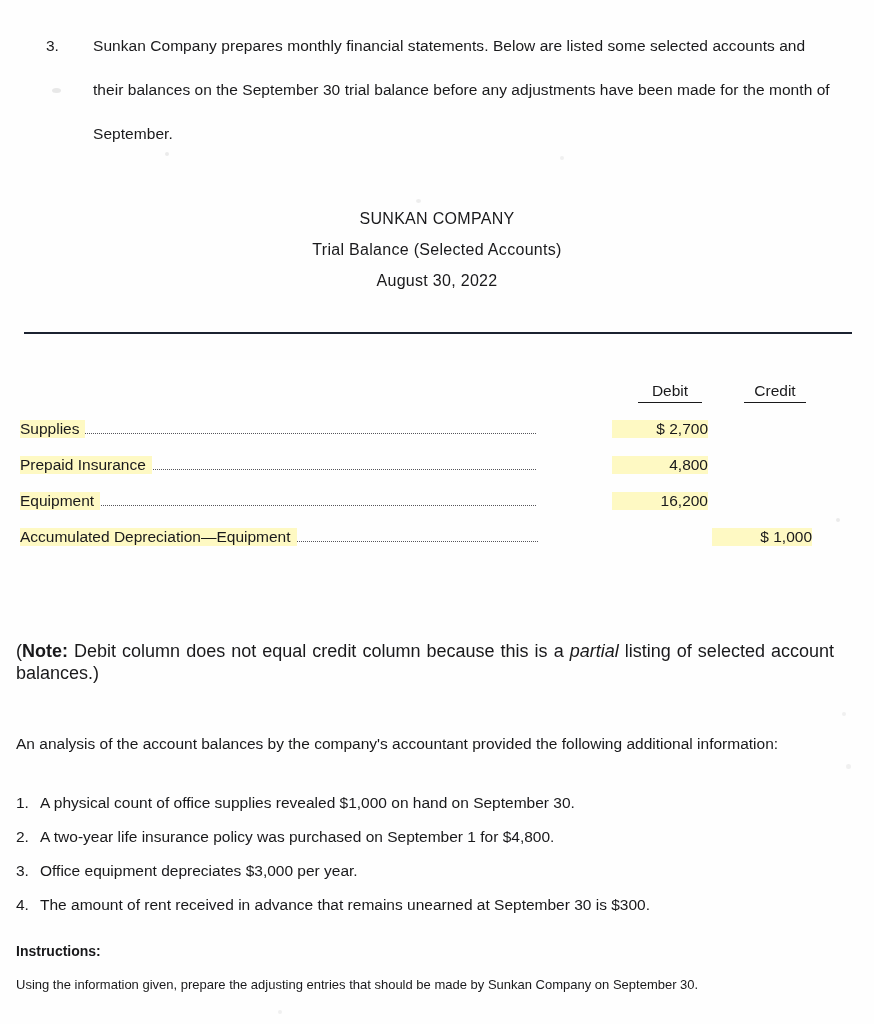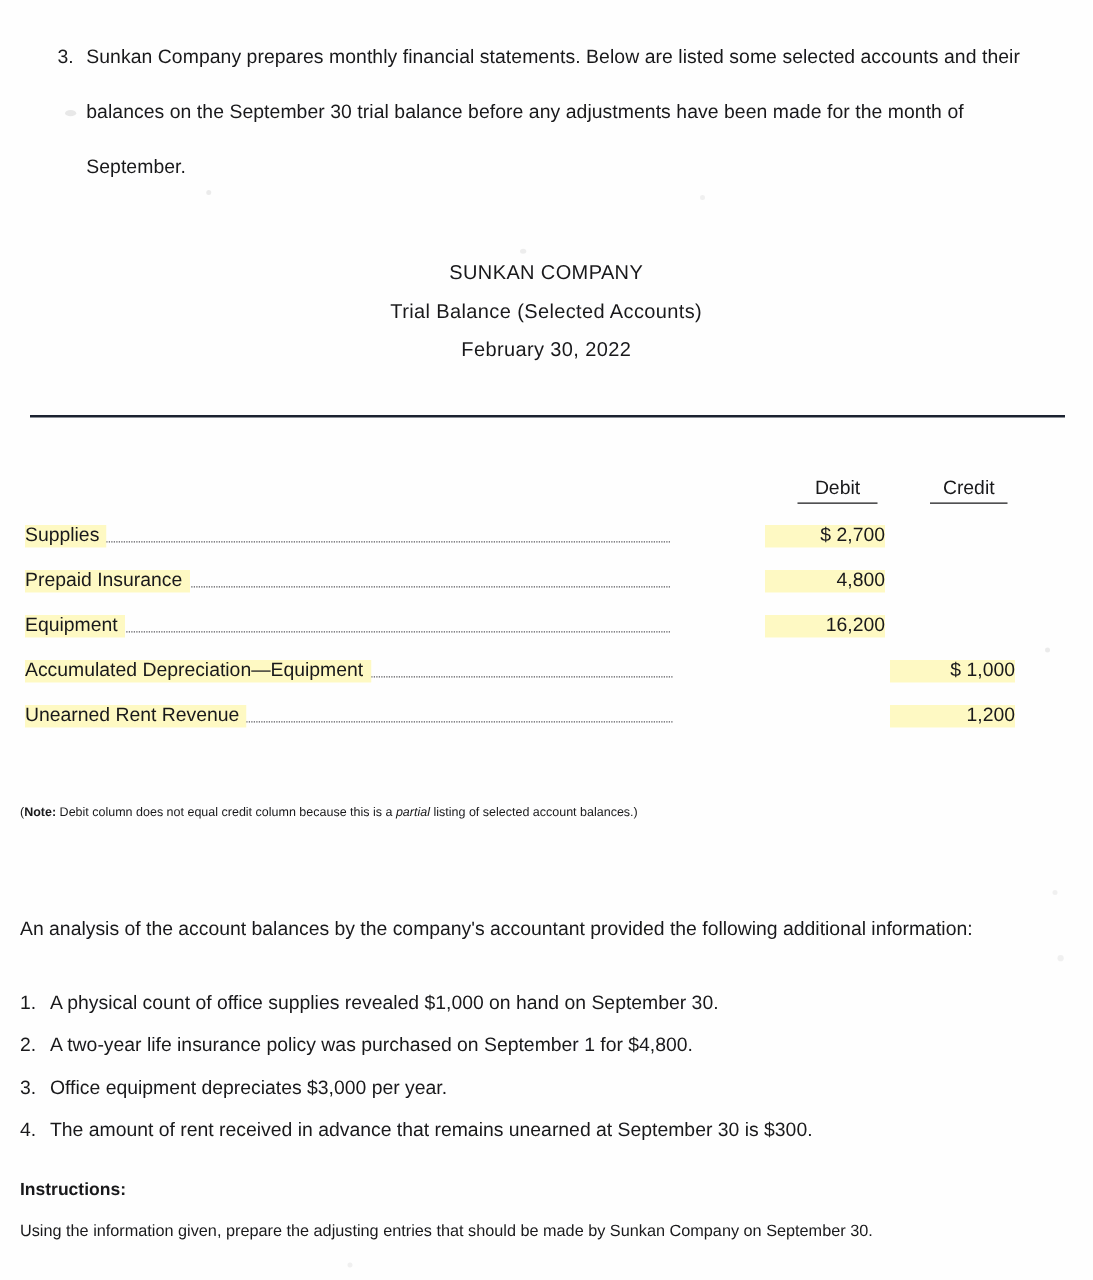--- a/index.html
+++ b/index.html
@@ -32,21 +32,21 @@
     width: 790px;
   }
   .problem-intro .num {
     position: absolute;
     left: 0;
     top: 0;
     font-size: 15.5px;
     line-height: 44px;
   }
   .problem-intro .body {
-    margin-left: 23px;
+    margin-left: 47px;
     font-size: 15.5px;
     line-height: 44px;
     letter-spacing: 0.05px;
   }
 
   
   .stmt-head {
     position: absolute;
     left: 0;
     right: 0;
@@ -128,21 +128,21 @@
   }
   .tb-row .amt.debit  { left: 612px; width: 88px; }
   .tb-row .amt.credit { left: 712px; width: 92px; }
 
   
   .note {
     position: absolute;
     left: 16px;
     top: 640px;
     width: 818px;
-    font-size: 10px;
+    font-size: 18px;
     line-height: 22px;
     text-align: justify;
     text-justify: inter-word;
   }
   .note b { font-weight: bold; }
   .note i { font-style: italic; }
 
   
   .analysis {
     position: absolute;
@@ -212,21 +212,21 @@
 <div class="page">
 
   <div class="problem-intro">
     <span class="num">3.</span>
     <div class="body">Sunkan Company prepares monthly financial statements. Below are listed some selected accounts and their balances on the September 30 trial balance before any adjustments have been made for the month of September.</div>
   </div>
 
   <div class="stmt-head">
     <div>SUNKAN COMPANY</div>
     <div>Trial Balance (Selected Accounts)</div>
-    <div>February 30, 2022</div>
+    <div>August 30, 2022</div>
   </div>
 
   <div class="rule"></div>
 
   <div class="tb">
 
     <div class="tb-headrow">
       <div class="colhead debit">Debit</div>
       <div class="colhead credit">Credit</div>
     </div>
@@ -254,26 +254,20 @@
       <span class="amt credit"></span>
     </div>
 
     <div class="tb-row long">
       <span class="leader"></span>
       <span class="acct">Accumulated Depreciation—Equipment</span>
       <span class="amt debit"></span>
       <span class="amt credit">$ 1,000</span>
     </div>
 
-    <div class="tb-row long">
-      <span class="leader"></span>
-      <span class="acct">Unearned Rent Revenue</span>
-      <span class="amt debit"></span>
-      <span class="amt credit">1,200</span>
-    </div>
 
   </div>
 
   <div class="note"><span>(</span><b>Note:</b><span> Debit column does not equal credit column because this is a </span><i>partial</i><span> listing of selected account balances.)</span></div>
 
   <div class="analysis">An analysis of the account balances by the company's accountant provided the following additional information:</div>
 
   <div class="adj-list">
     <div class="adj-item">
       <span class="n">1.</span>

